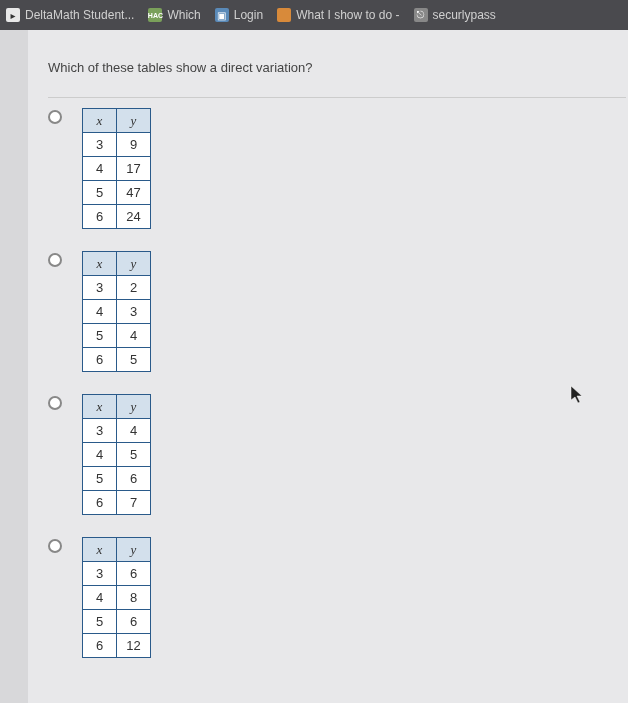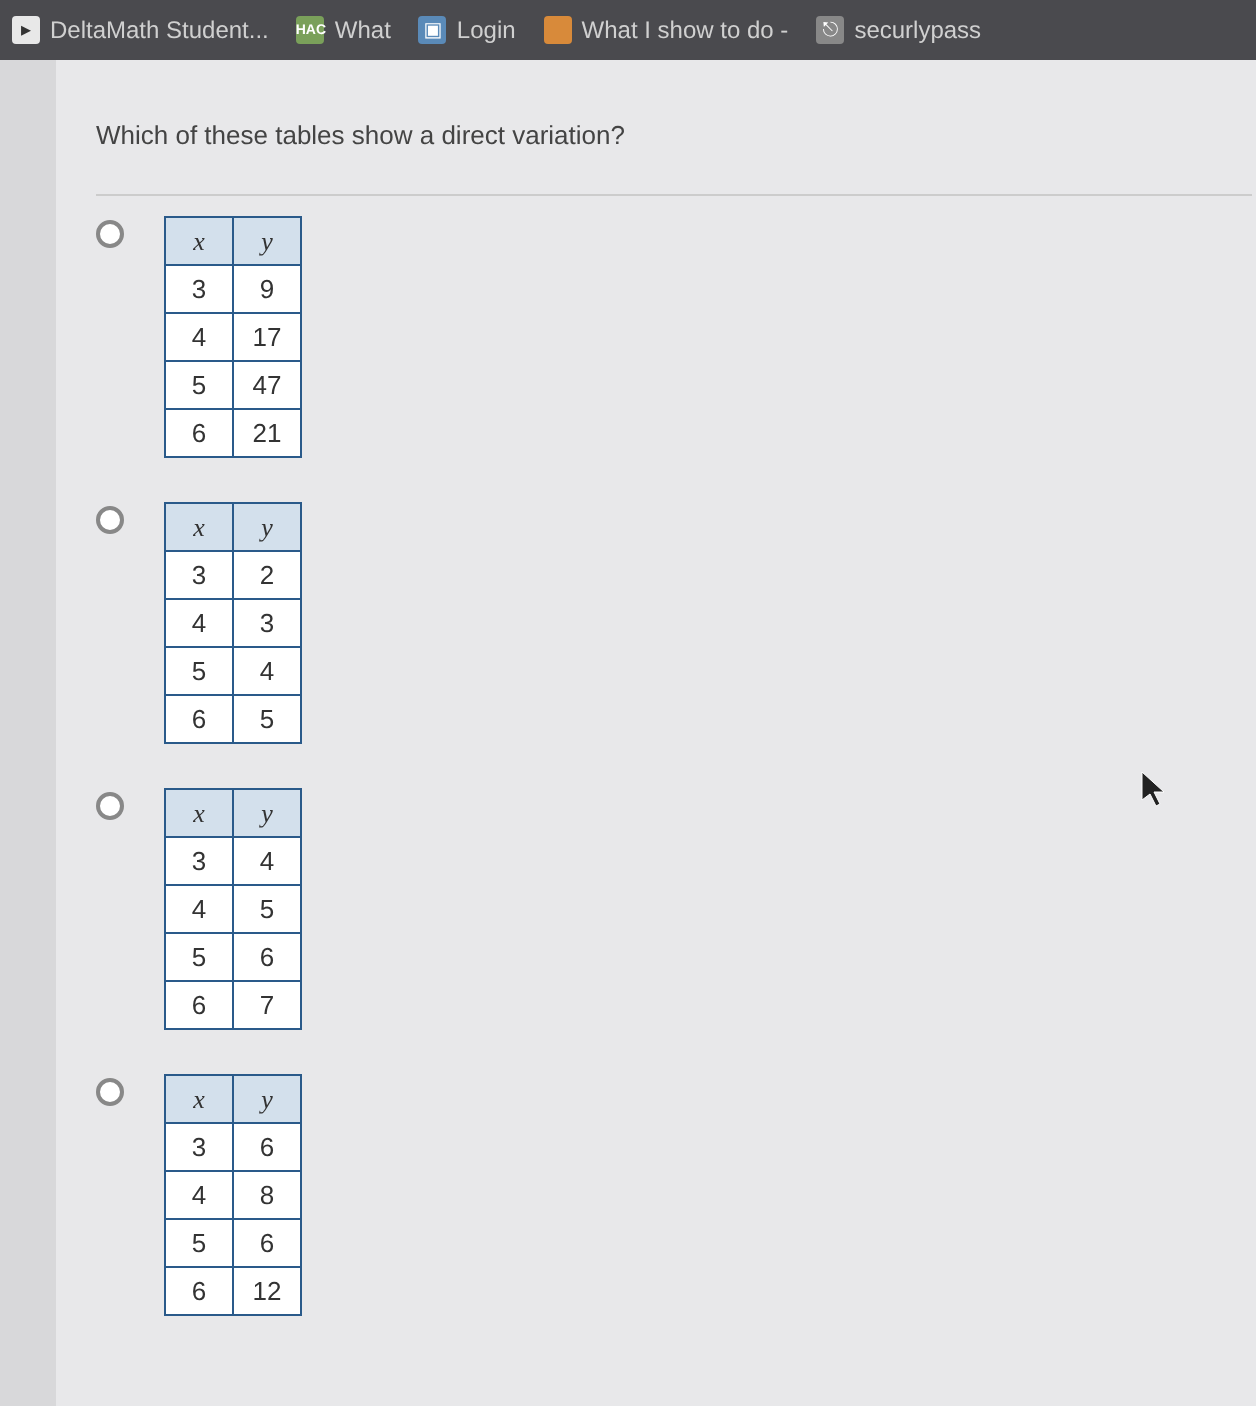--- a/index.html
+++ b/index.html
@@ -109,21 +109,21 @@
 </head>
 <body>
 
 <div class="bookmark-bar">
   <div class="bookmark-item">
     <span class="bm-icon white">▸</span>
     <span>DeltaMath Student...</span>
   </div>
   <div class="bookmark-item">
     <span class="bm-icon green">HAC</span>
-    <span>What</span>
+    <span>Which</span>
   </div>
   <div class="bookmark-item">
     <span class="bm-icon blue">▣</span>
     <span>Login</span>
   </div>
   <div class="bookmark-item">
     <span class="bm-icon orange"></span>
     <span>What I show to do -</span>
   </div>
   <div class="bookmark-item">
@@ -152,21 +152,21 @@
       <tr>
             <td>4</td>
             <td>17</td>
           </tr>
       <tr>
             <td>5</td>
             <td>47</td>
           </tr>
       <tr>
             <td>6</td>
-            <td>21</td>
+            <td>24</td>
           </tr>
     </tbody>
       </table>
   </div>
 
   <div class="option-row">
     <div class="radio"></div>
     <table class="xy">
       <tbody>
           <tr>

